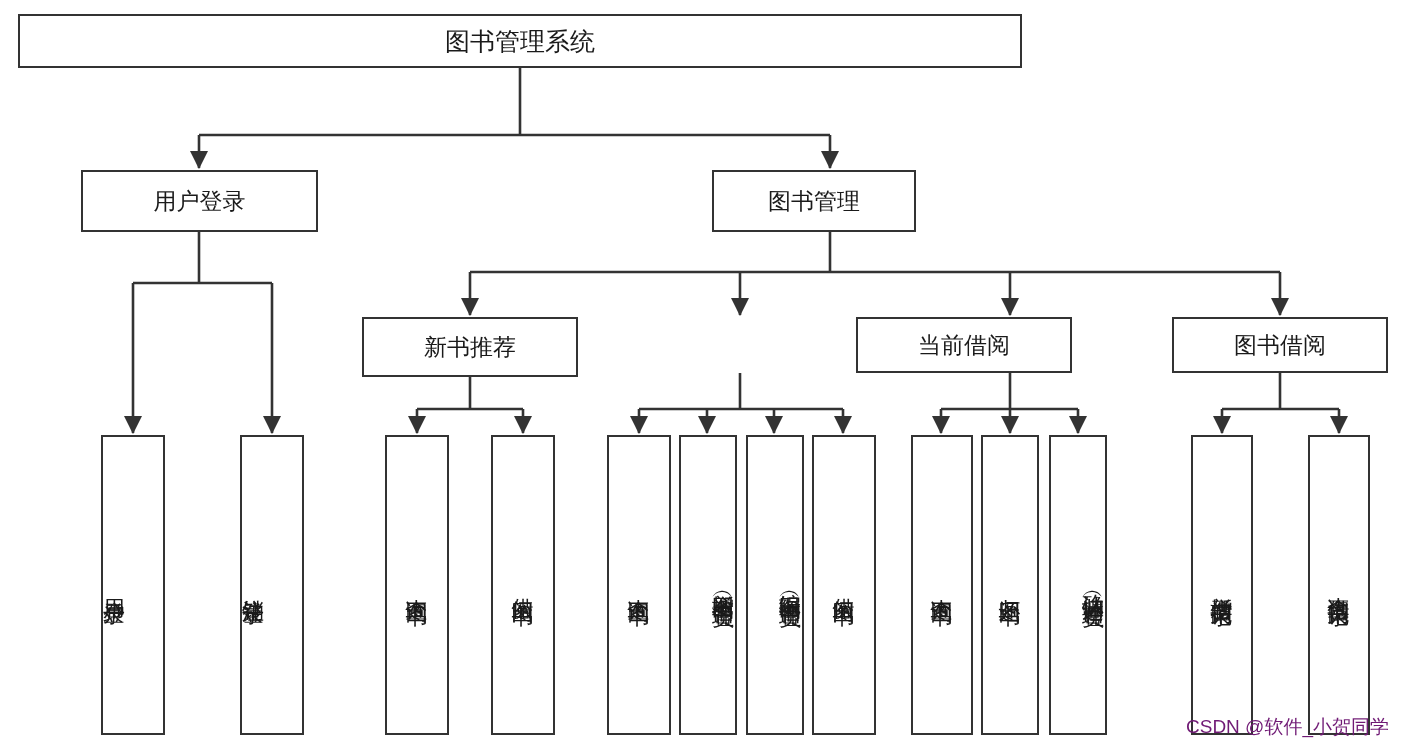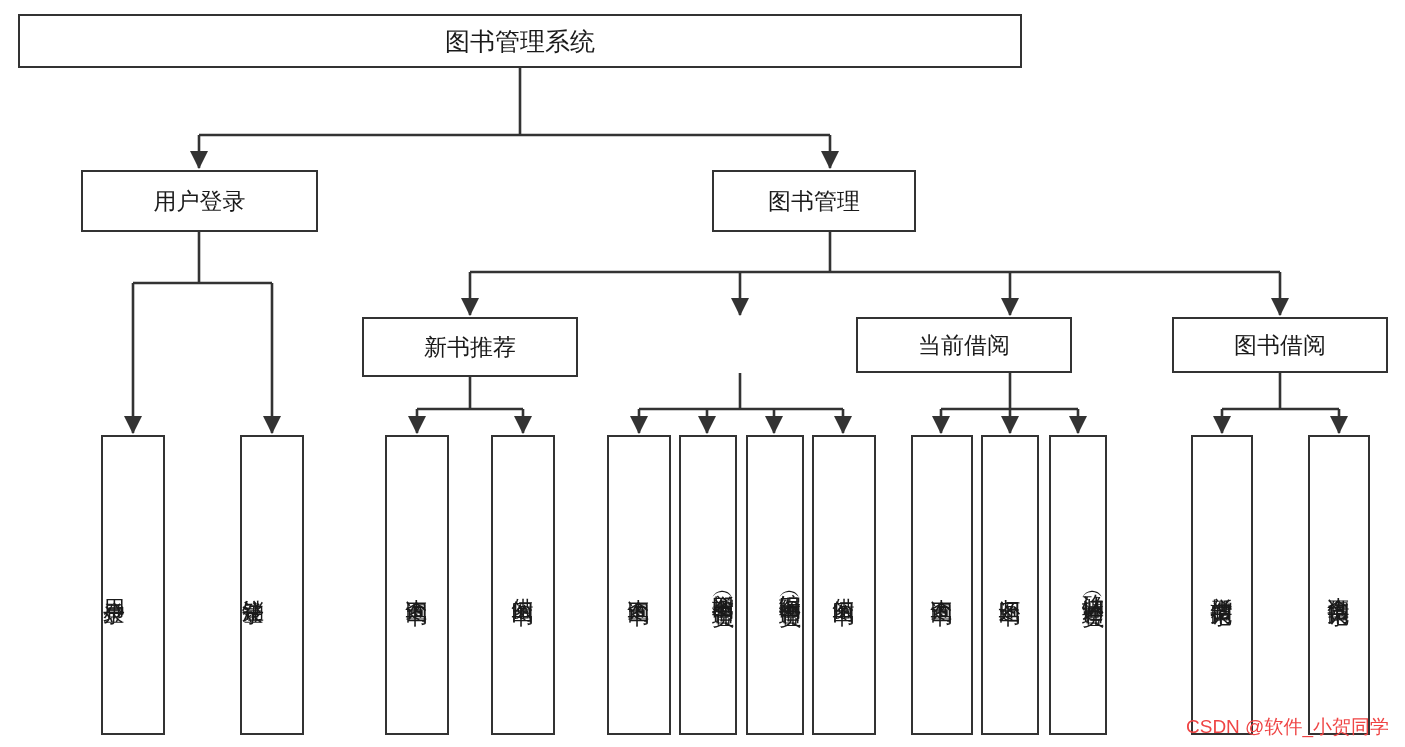--- a/index.html
+++ b/index.html
@@ -52,21 +52,21 @@
   .node.leaf.align-top    { align-items: flex-start; }
   .leaf-text {
     display: block;
     text-align: center;
   }
   #watermark {
     position: absolute;
     left: 1186px;
     top: 714px;
     font-size: 19px;
-    color: #ef4444;
+    color: #701a75;
     white-space: nowrap;
     z-index: 5;
   }
 </style>
 </head>
 <body>
 
 <div id="stage">
 
   <svg id="edges" viewBox="0 0 1405 747" xmlns="http://www.w3.org/2000/svg">

